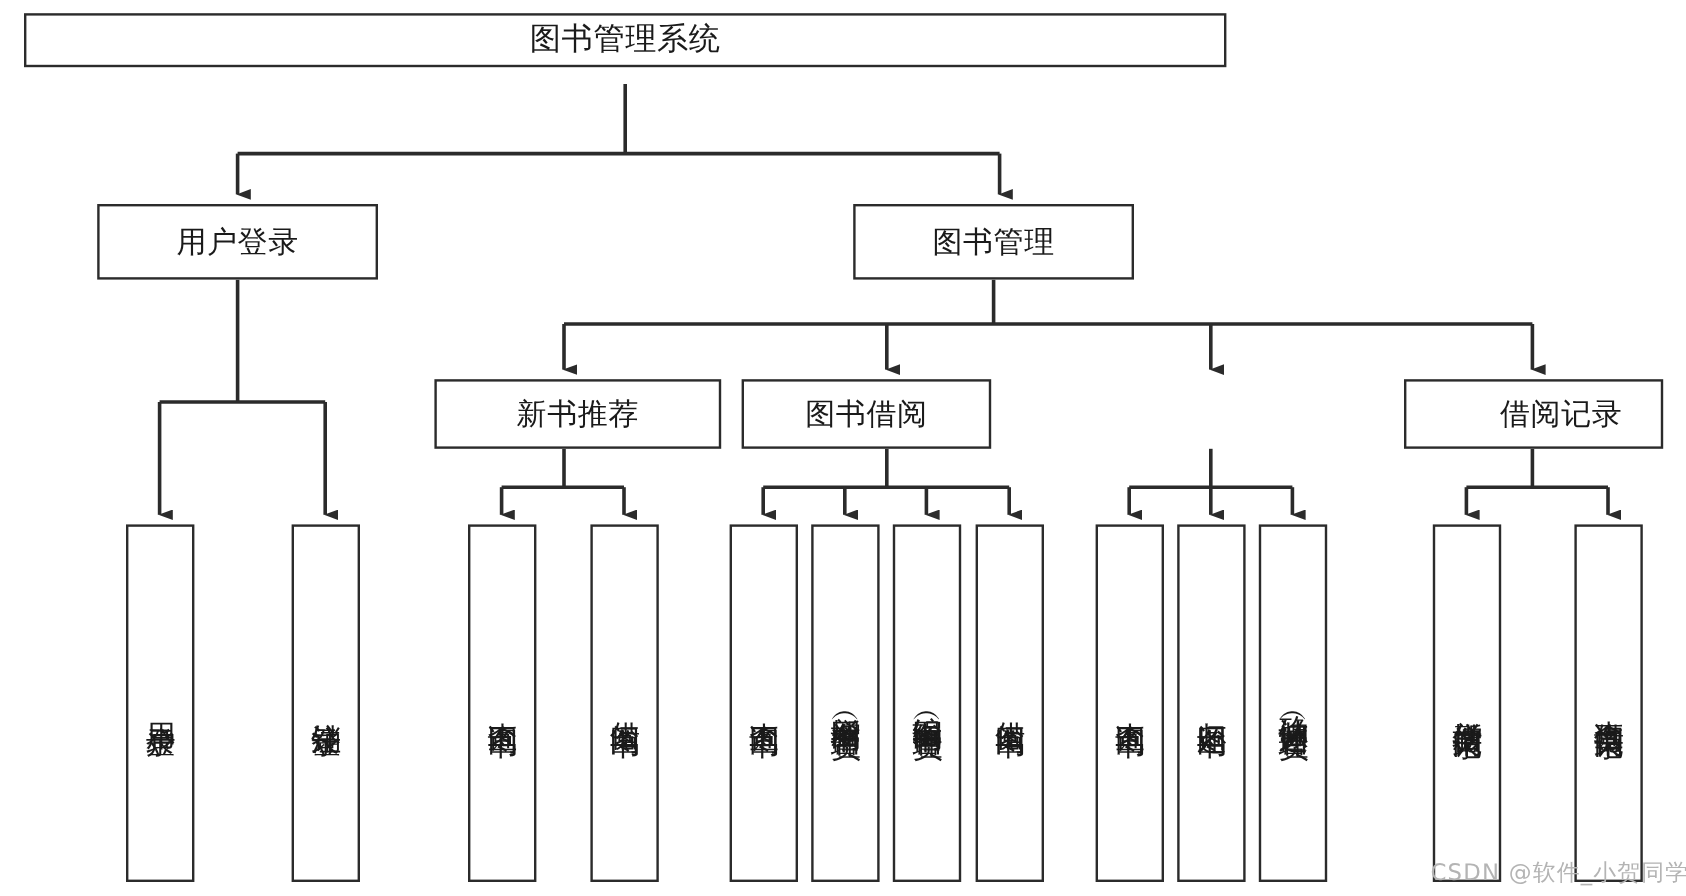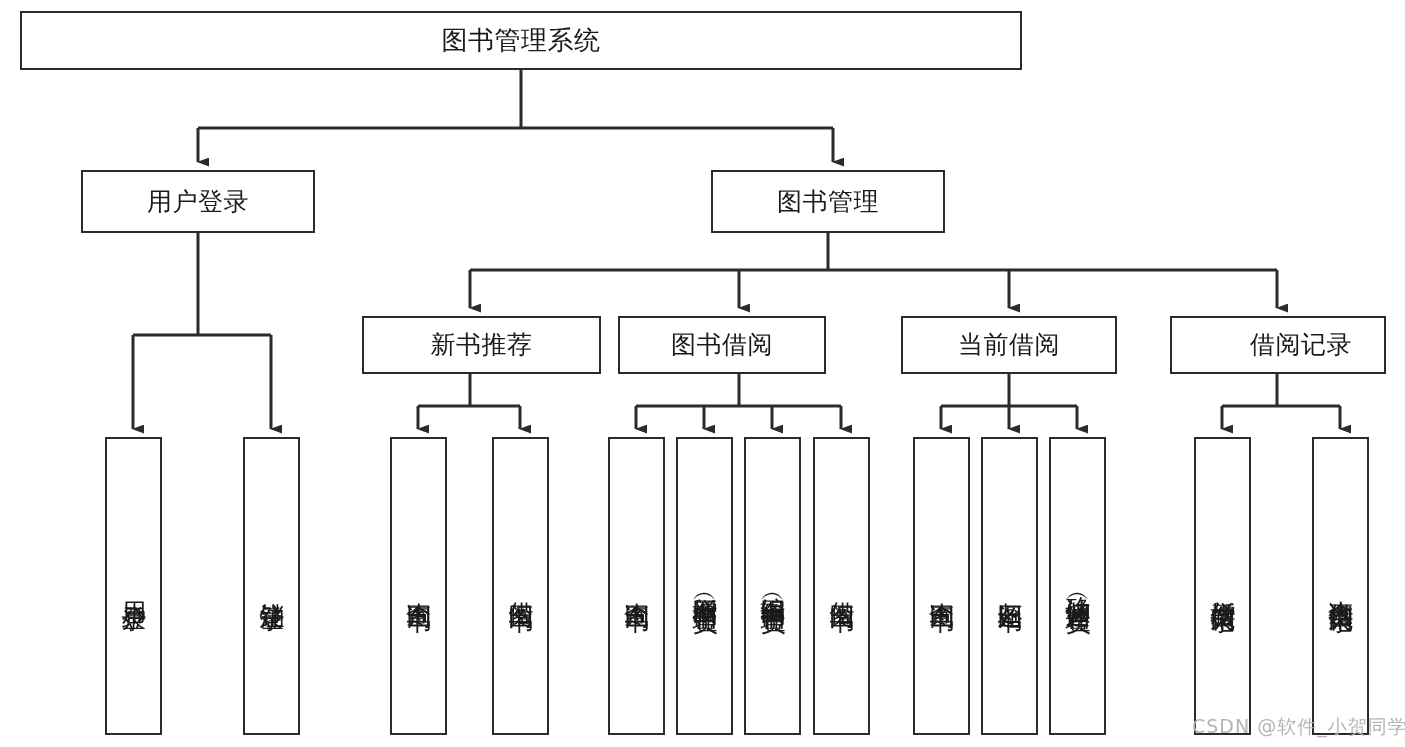--- a/index.html
+++ b/index.html
@@ -114,39 +114,36 @@
       <path d="M1009,406 L1009,429" marker-end="url(#arrow)"></path>
       <path d="M1077,406 L1077,429" marker-end="url(#arrow)"></path>
 
       <path d="M1277,374 L1277,406"></path>
       <path d="M1222,406 L1340,406"></path>
       <path d="M1222,406 L1222,429" marker-end="url(#arrow)"></path>
       <path d="M1340,406 L1340,429" marker-end="url(#arrow)"></path>
     </g>
   </svg>
 
-  <div class="node horiz root" style="left:20px; top:11px; width:1002px; height:59px;">
+  <div class="node horiz root" style="left:20px; top:11px; width:1002px; height:45px;">
     <span>图书管理系统</span>
   </div>
 
   <div class="node horiz" style="left:81px; top:170px; width:234px; height:63px;">
     <span>用户登录</span>
   </div>
   <div class="node horiz" style="left:711px; top:170px; width:234px; height:63px;align-items:center;">
     <span>图书管理</span>
   </div>
 
   <div class="node horiz" style="left:362px; top:316px; width:239px; height:58px;">
     <span>新书推荐</span>
   </div>
   <div class="node horiz" style="left:618px; top:316px; width:208px; height:58px;">
     <span>图书借阅</span>
-  </div>
-  <div class="node horiz" style="left:901px; top:316px; width:216px; height:58px;">
-    <span>当前借阅</span>
   </div>
   <div class="node horiz" style="left:1170px; top:316px; width:216px; height:58px;padding-left:46px;">
     <span>借阅记录</span>
   </div>
 
   <div class="node vert" style="left:105px; top:437px; width:57px; height:298px;">
     <span>用户登录</span>
   </div>
   <div class="node vert" style="left:243px; top:437px; width:57px; height:298px;">
     <span>注销登录</span>

